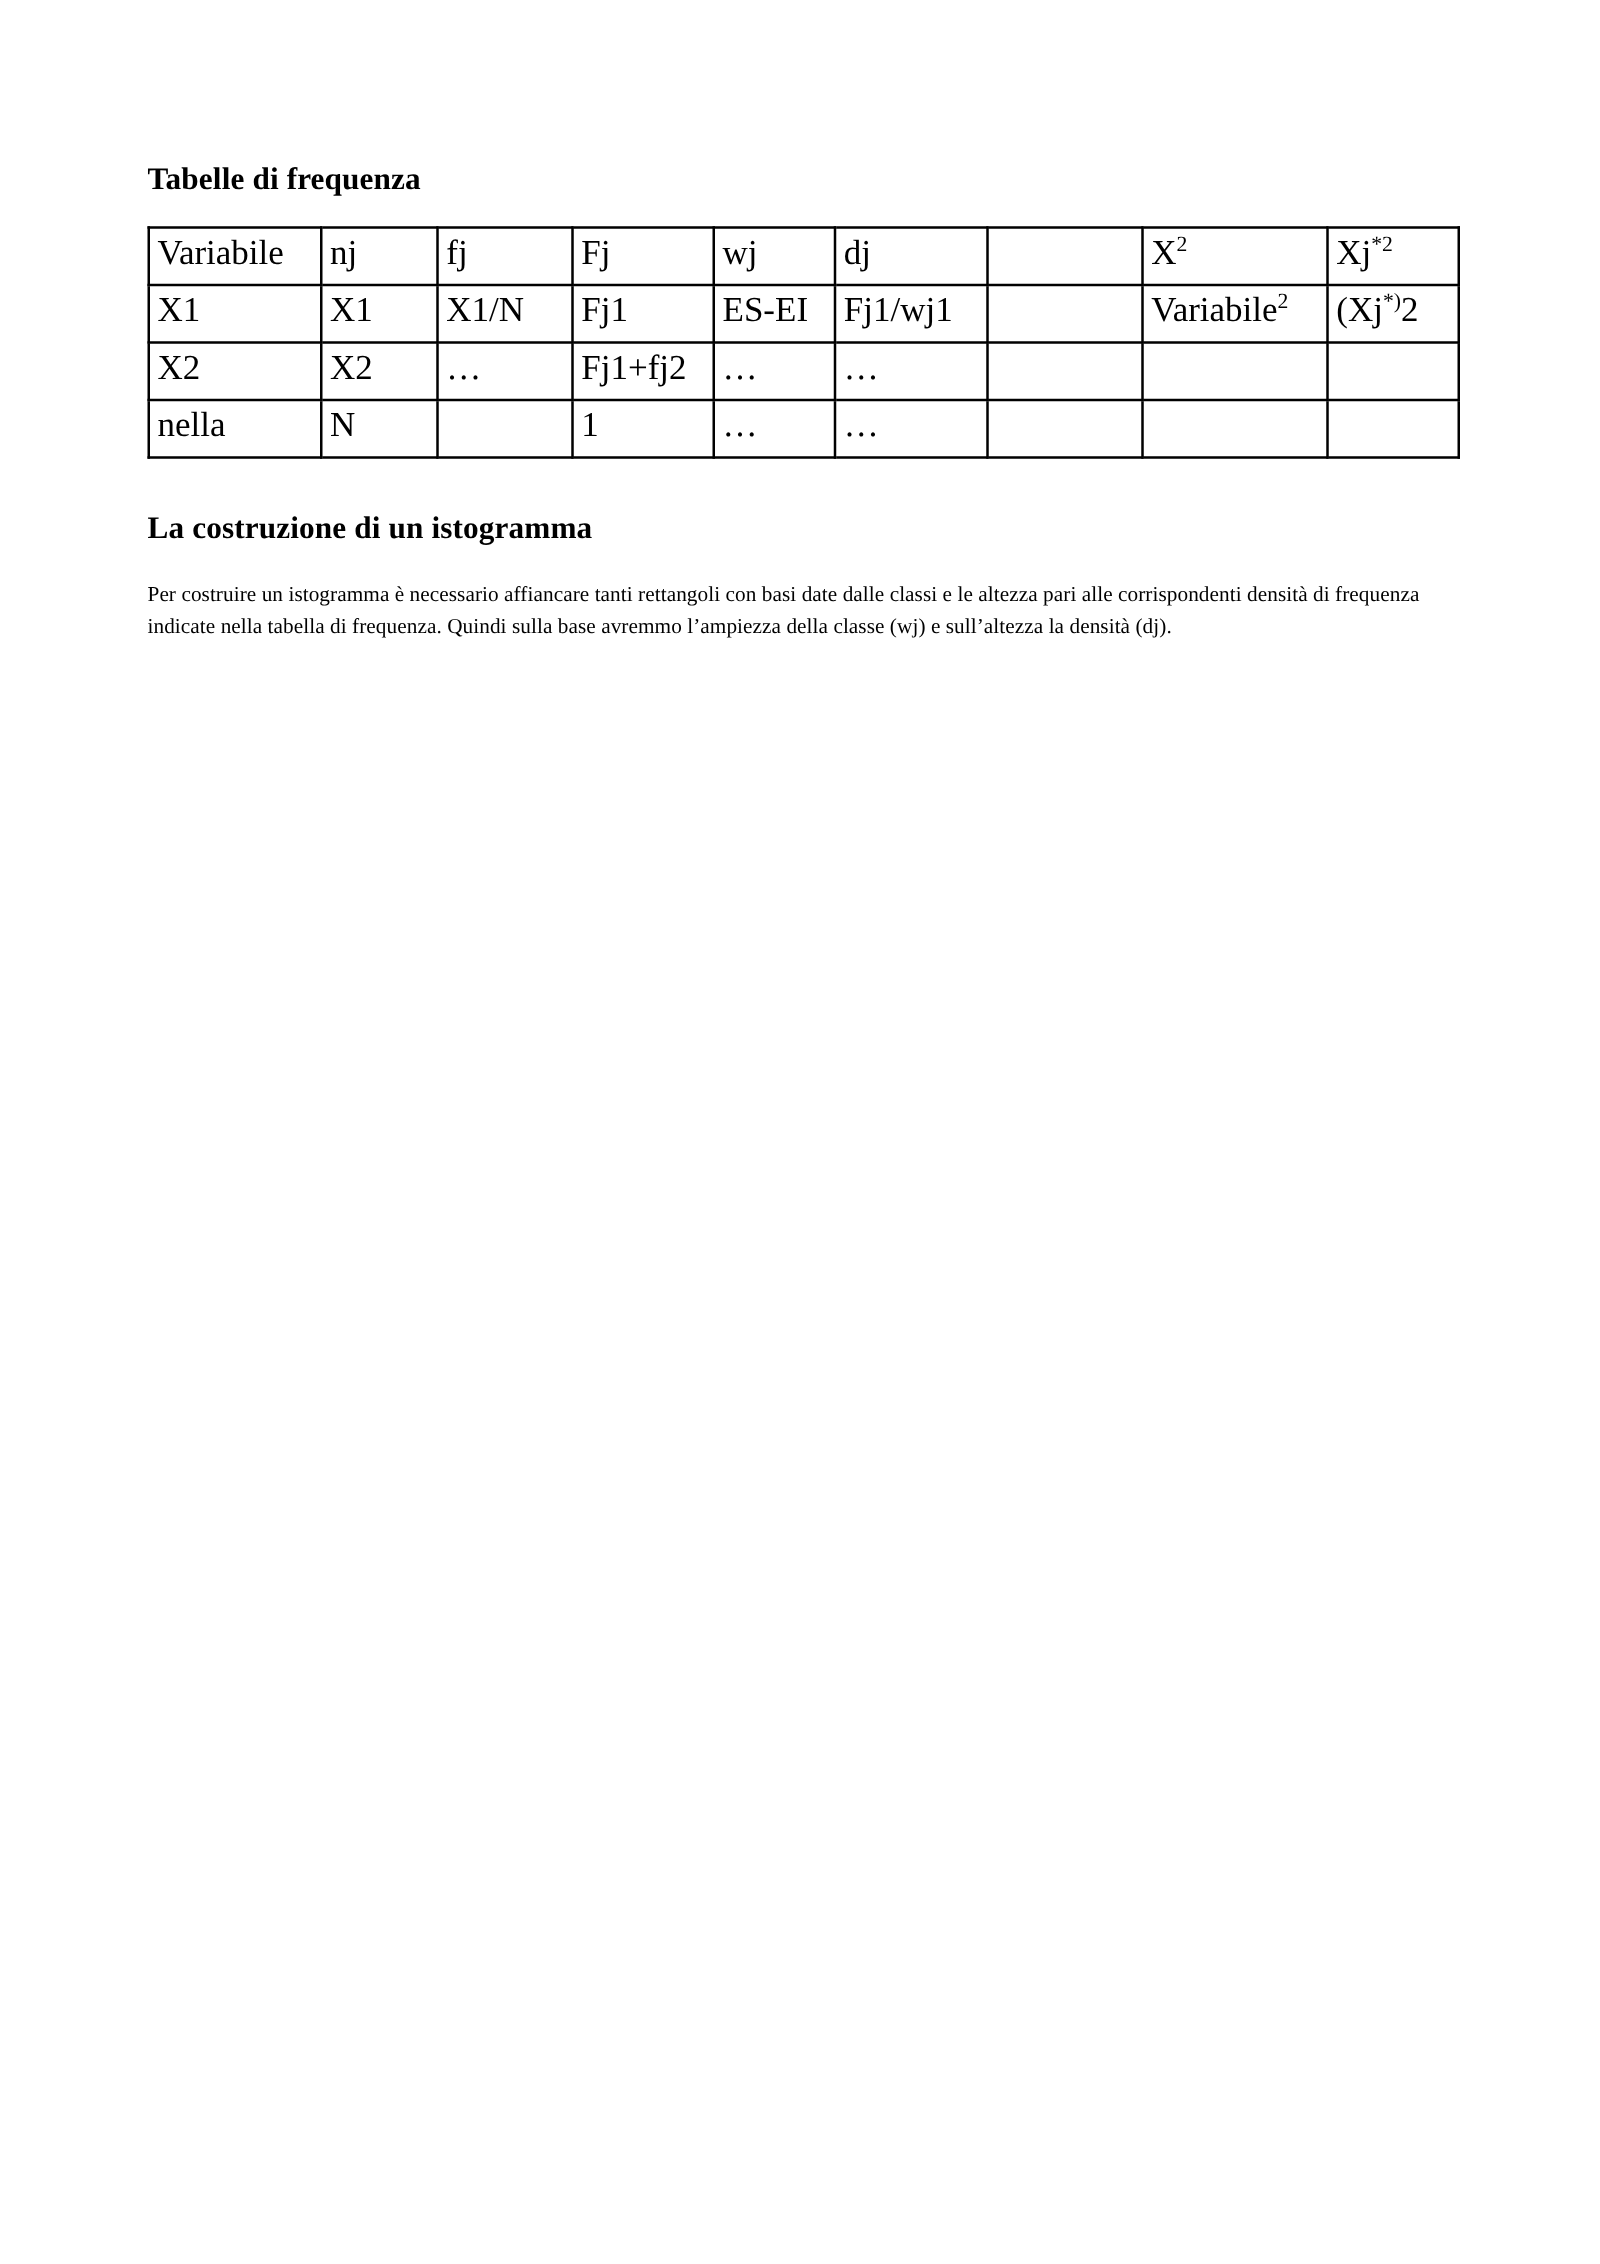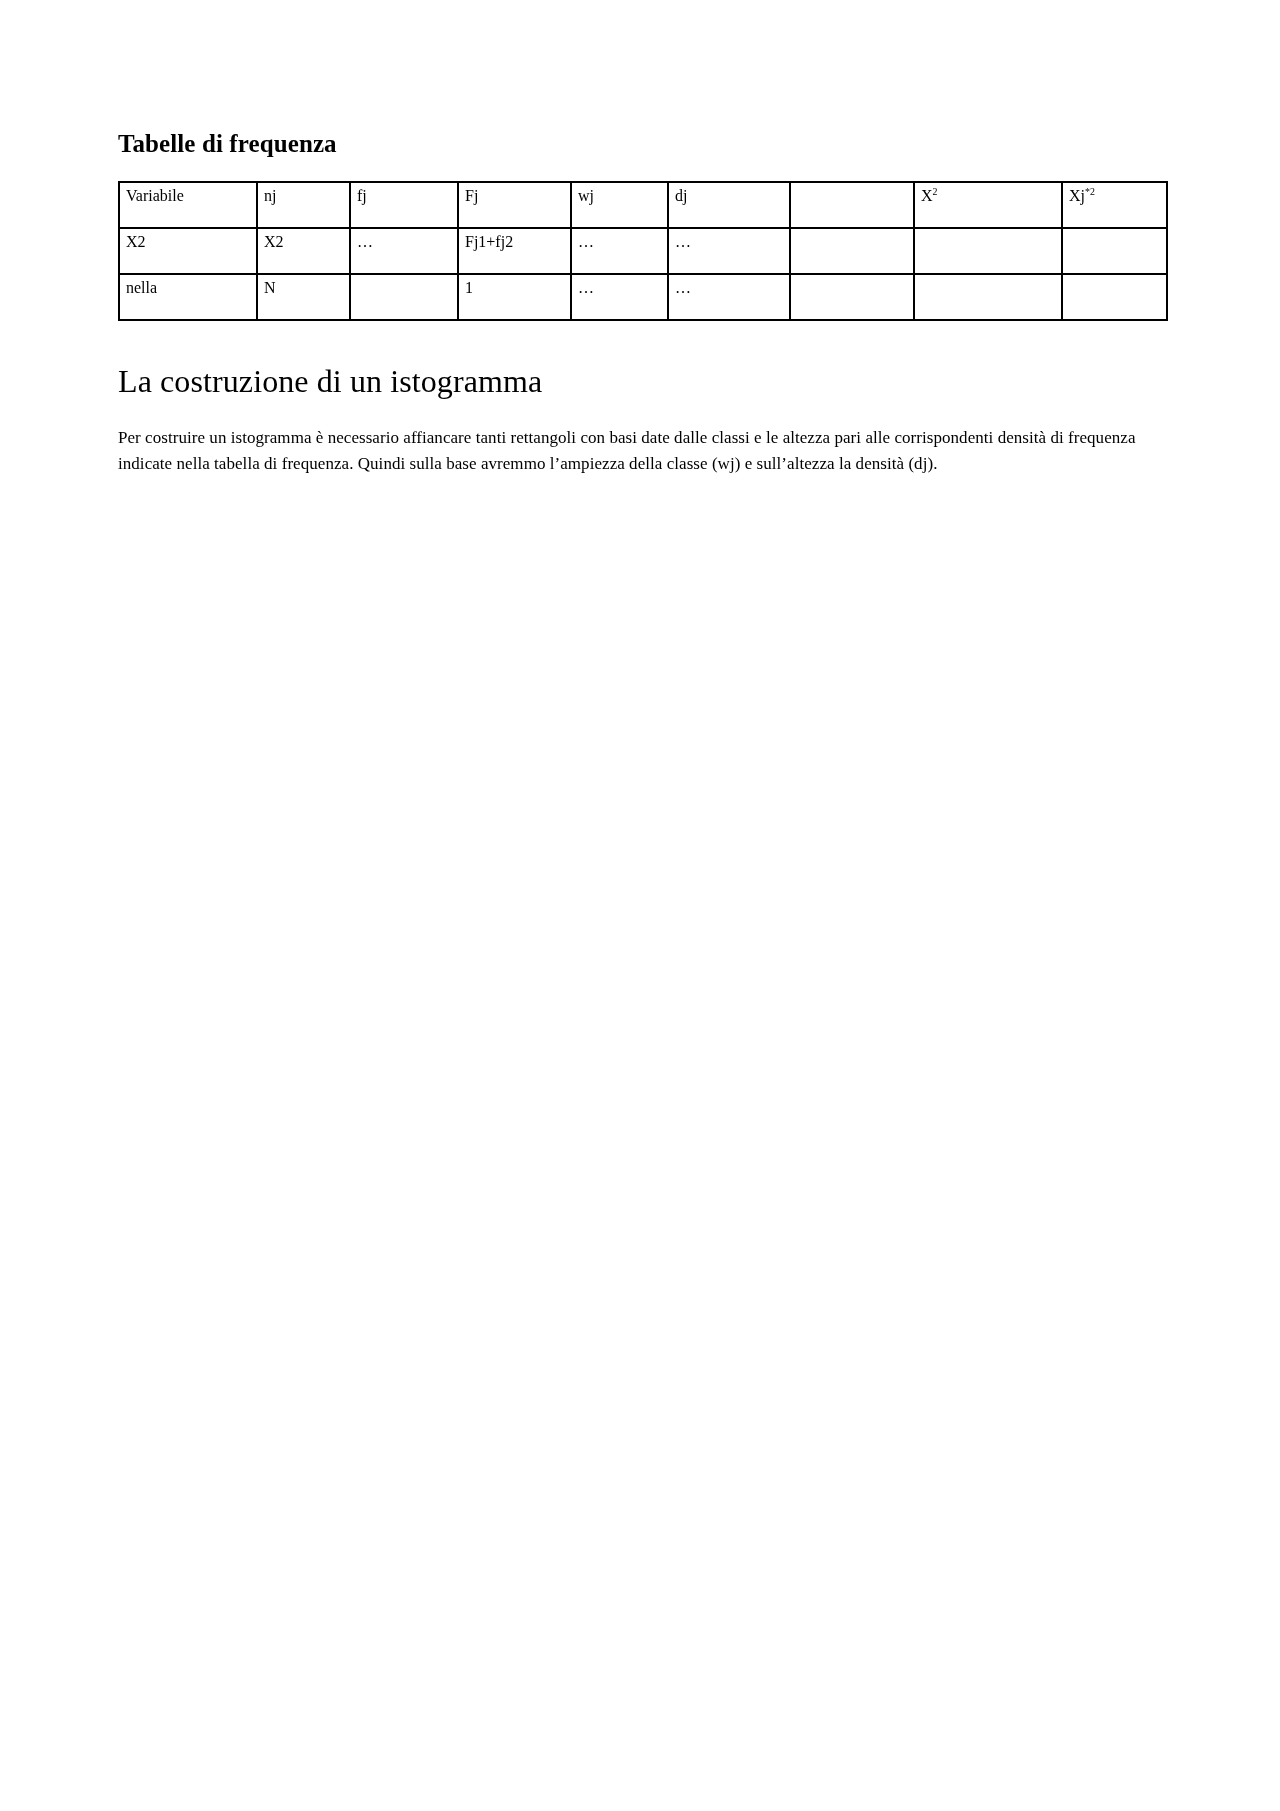--- a/index.html
+++ b/index.html
@@ -36,37 +36,37 @@
     font-family: "Liberation Serif", "DejaVu Serif", serif;
     font-weight: bold;
     font-size: 25px;
     line-height: 1.25;
     margin: 0 0 22px 0;
     letter-spacing: 0.1px;
   }
 
   h2.section-heading-2 {
     font-family: "Liberation Serif", "DejaVu Serif", serif;
-    font-weight: normal;
-    font-size: 32px;
+    font-weight: bold;
+    font-size: 25px;
     line-height: 1.25;
     margin: 40px 0 24px 0;
     letter-spacing: 0.1px;
   }
 
   table.freq-table {
     border-collapse: collapse;
     width: 1048px;
     table-layout: fixed;
     margin: 0;
   }
 
   table.freq-table td {
     border: 2px solid #000000;
-    font-size: 16px;
+    font-size: 28px;
     line-height: 1.15;
     padding: 4px 3px 6px 6px;
     height: 34px;
     vertical-align: top;
     font-family: "Liberation Serif", "DejaVu Serif", serif;
     white-space: nowrap;
     overflow: hidden;
   }
 
   
@@ -124,20 +124,31 @@
           <td>nj</td>
           <td>fj</td>
           <td>Fj</td>
           <td>wj</td>
           <td>dj</td>
           <td></td>
           <td><span>X</span><sup>2</sup></td>
           <td><span>Xj</span><sup>*2</sup></td>
         </tr>
 
+        <tr>
+          <td>X1</td>
+          <td>X1</td>
+          <td>X1/N</td>
+          <td>Fj1</td>
+          <td>ES-EI</td>
+          <td>Fj1/wj1</td>
+          <td></td>
+          <td><span>Variabile</span><sup>2</sup></td>
+          <td><span>(Xj</span><sup>*)</sup><span>2</span></td>
+        </tr>
 
         <tr>
           <td>X2</td>
           <td>X2</td>
           <td class="ellipsis-cell">…</td>
           <td>Fj1+fj2</td>
           <td class="ellipsis-cell">…</td>
           <td class="ellipsis-cell">…</td>
           <td></td>
           <td></td>

